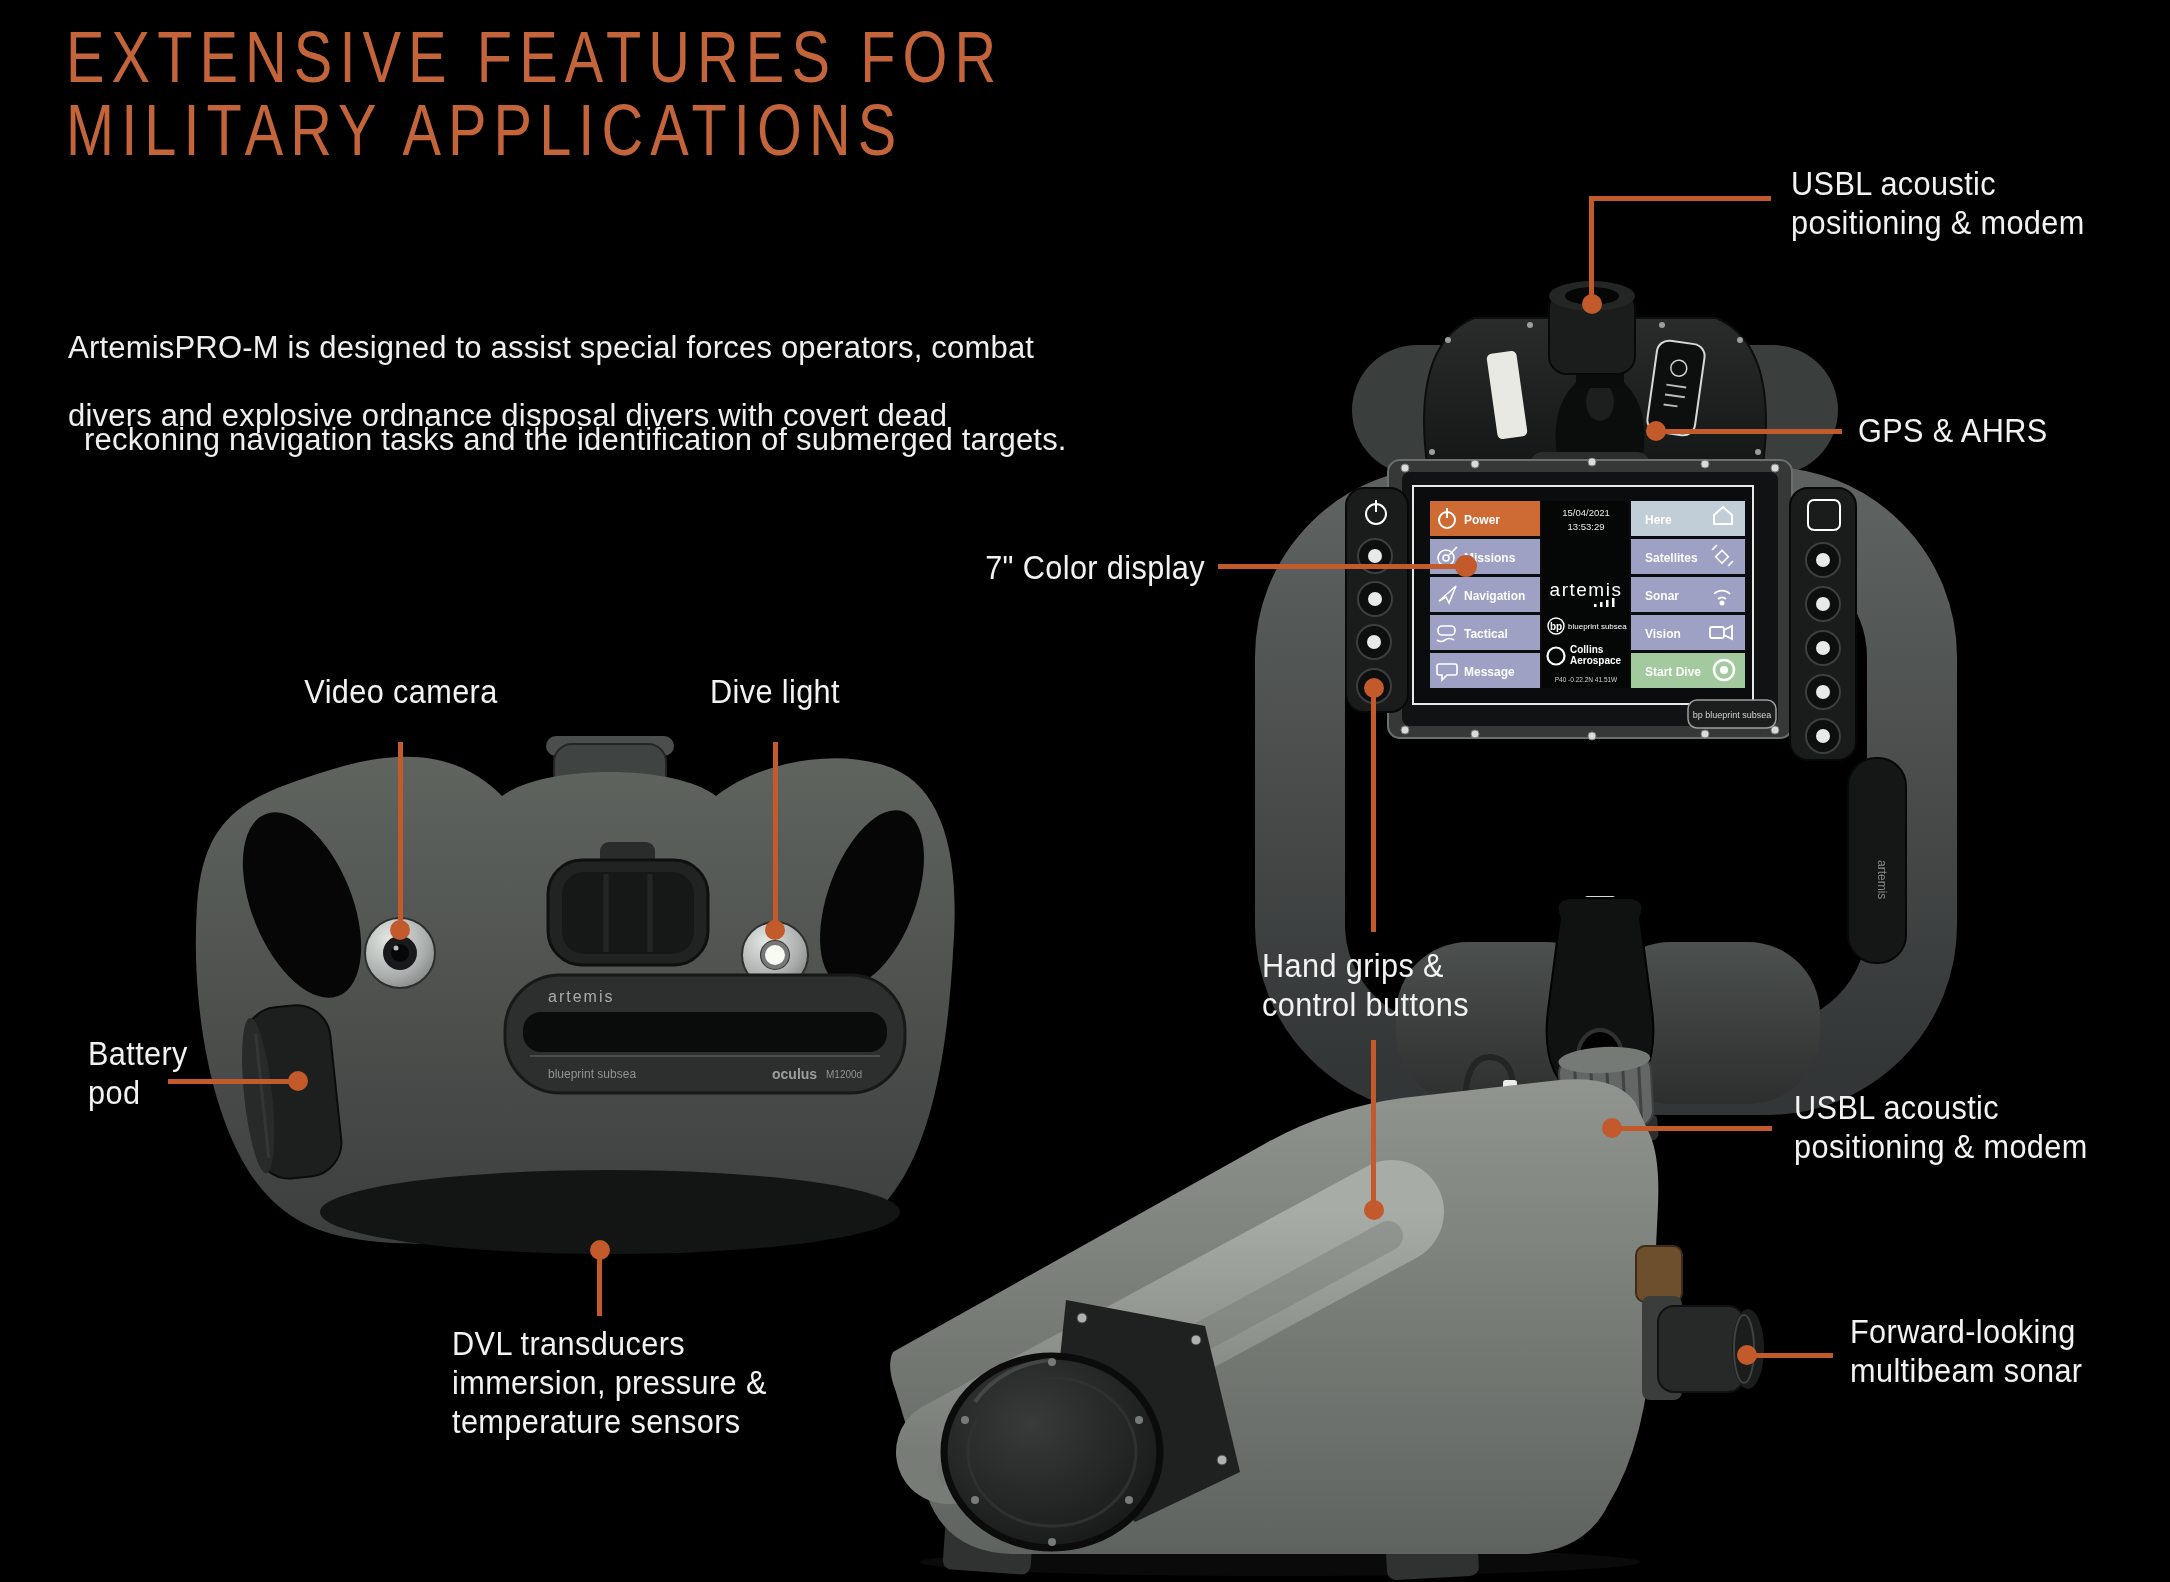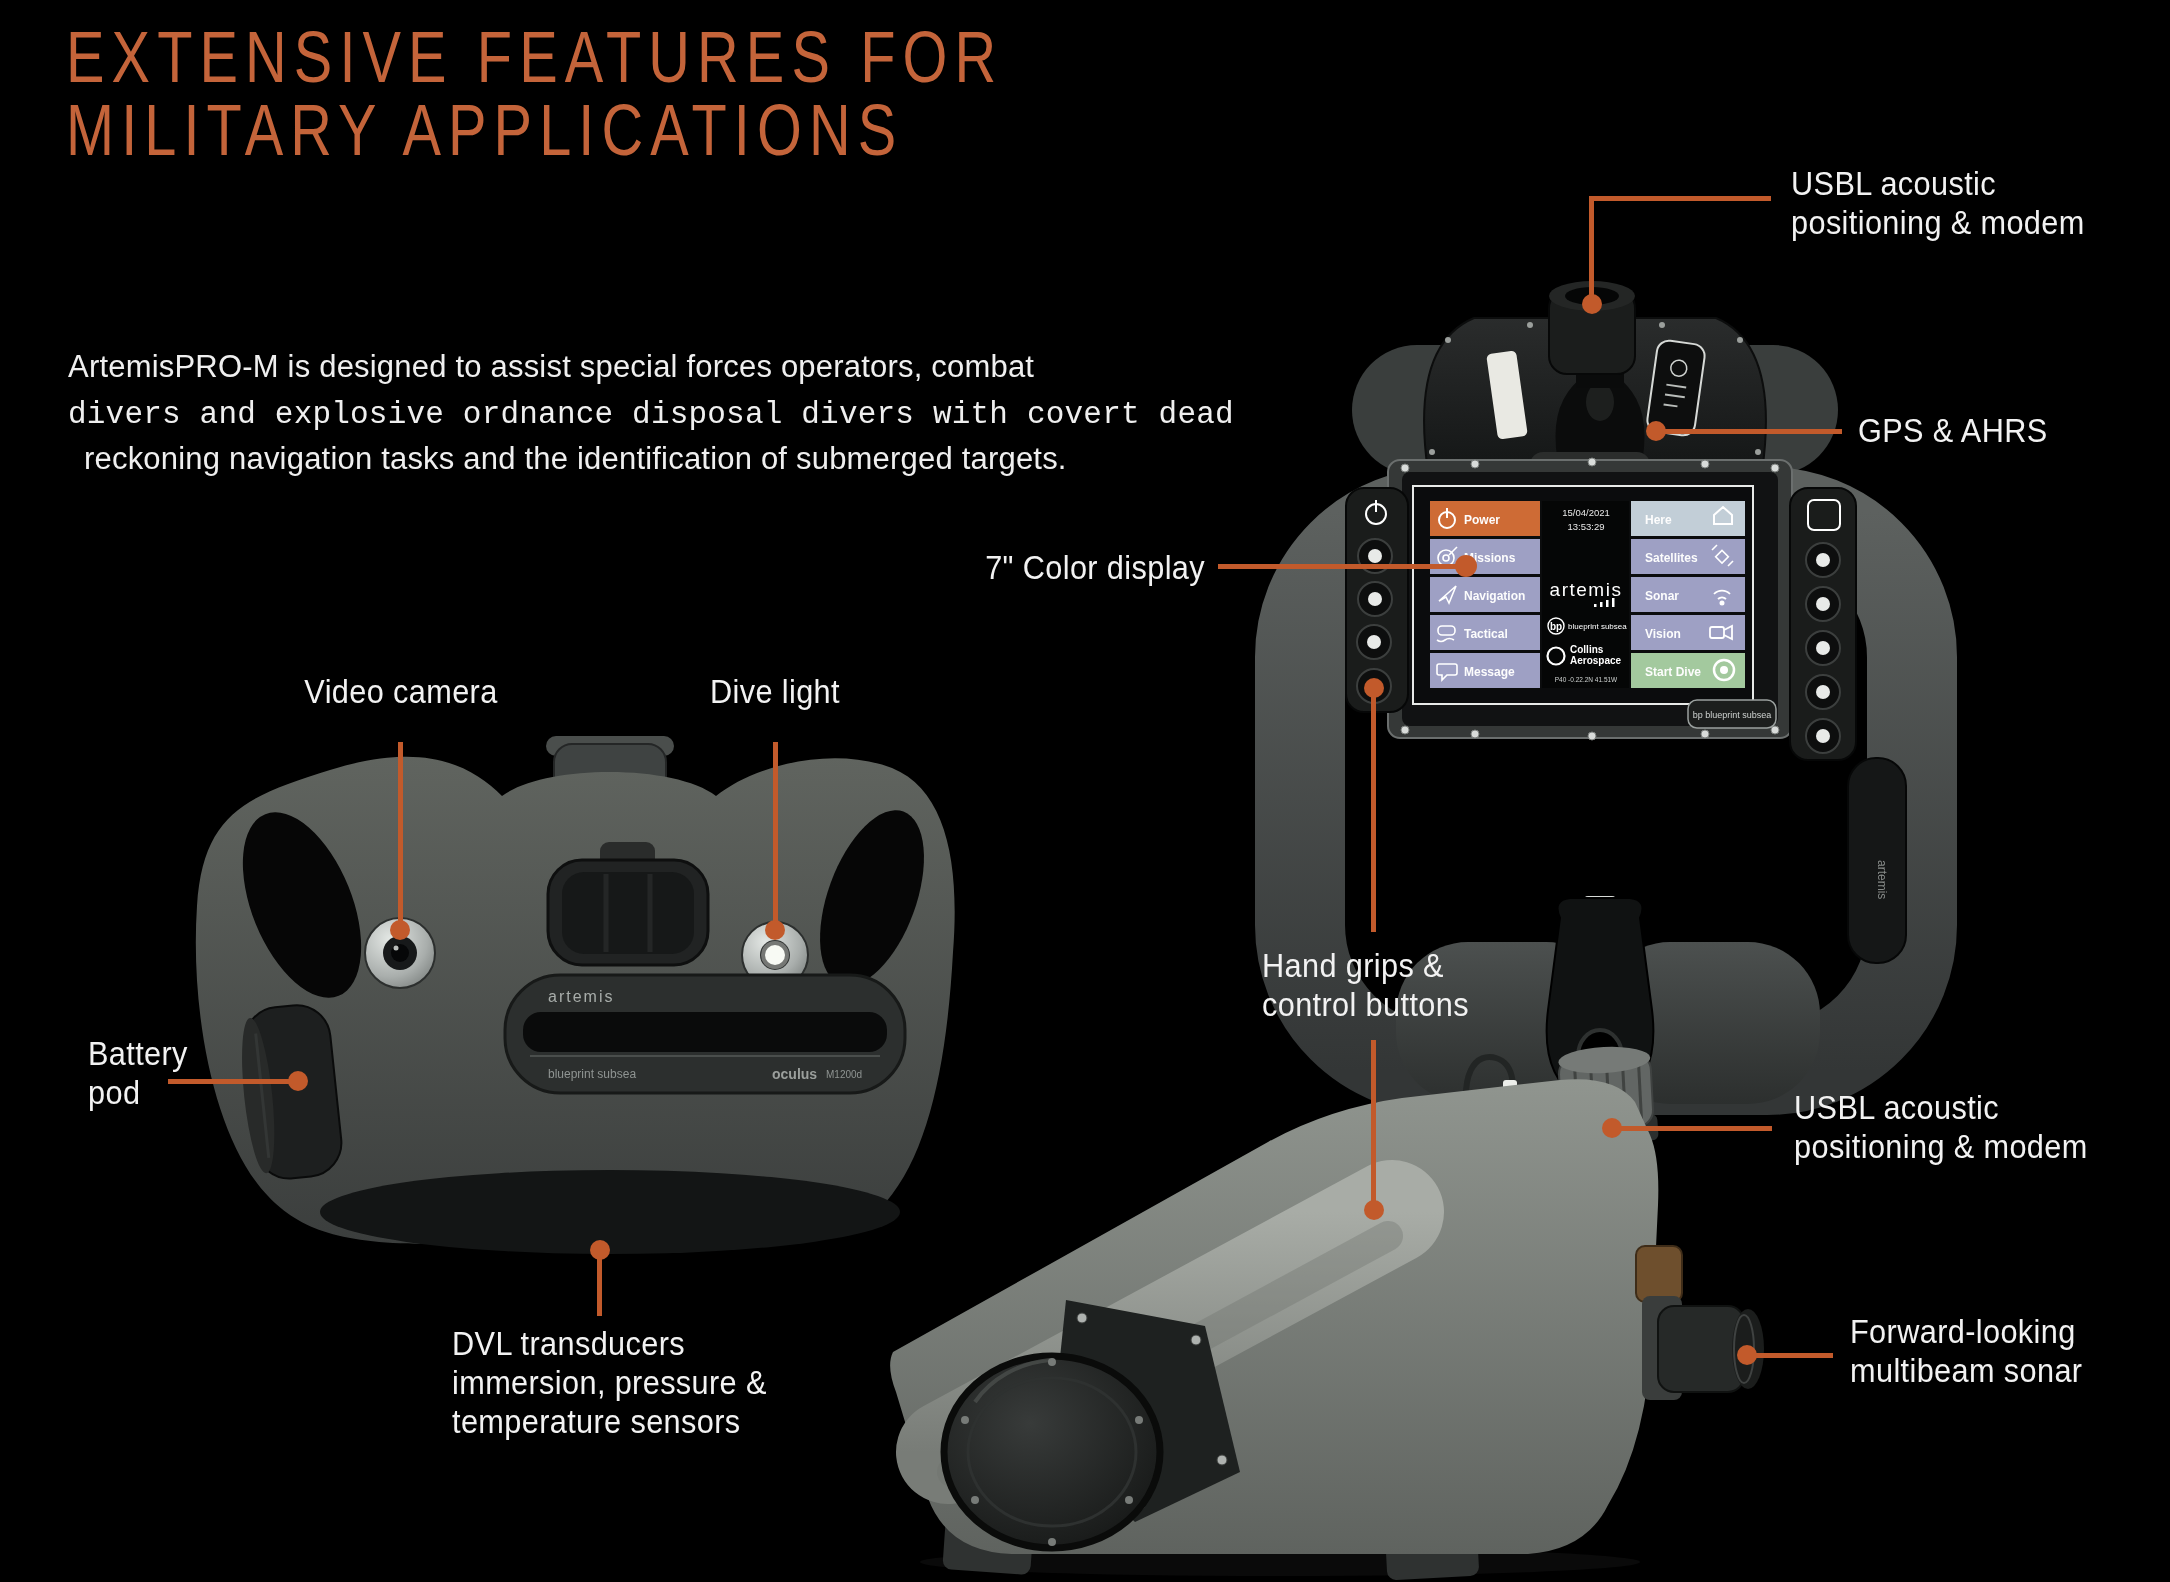--- a/index.html
+++ b/index.html
@@ -10,21 +10,20 @@
   }
   .abs { position:absolute; }
   .title {
     position:absolute; color:var(--title-color); font-size:73px; line-height:1;
     letter-spacing:9px; font-weight:400; transform:scaleX(.79); transform-origin:left top;
     white-space:nowrap;
   }
   .intro {
     position:absolute; color:#EFEFEF; font-size:31px; line-height:1; letter-spacing:.2px;
     white-space:nowrap;
-    margin-top:19px;
   }
   .callout {
     position:absolute; color:#F2F2F2; font-size:33px; line-height:39px; letter-spacing:.4px;
     transform:scaleX(.93); transform-origin:left top; white-space:nowrap;
   }
   .callout.alignright { text-align:right; transform-origin:right top; }
   .callout.aligncenter { text-align:center; transform-origin:center top; }
   .hline, .vline { position:absolute; background:var(--accent); }
   .dot { position:absolute; width:20px; height:20px; border-radius:50%; background:var(--accent); }
   svg text { font-family:"Liberation Sans", sans-serif; }
@@ -362,21 +361,21 @@
       <ellipse cx="1748" cy="1349" rx="16" ry="40" fill="#1b1d1c"></ellipse>
       <ellipse cx="1744" cy="1349" rx="10" ry="34" fill="none" stroke="#3f4241" stroke-width="2"></ellipse>
     </g>
   </g>
 </svg>
 
 <div class="title" style="left:66px; top:20px;">EXTENSIVE FEATURES FOR</div>
 <div class="title" style="left:66px; top:93px;">MILITARY APPLICATIONS</div>
 
 <div class="intro" style="left:68px; top:332px;">ArtemisPRO-M is designed to assist special forces operators, combat</div>
-<div class="intro" style="left:68px; top:380px;font-family:Liberation Mono, monospace;">divers and explosive ordnance disposal divers with covert dead</div>
+<div class="intro" style="left:68px; top:400px;">divers and explosive ordnance disposal divers with covert dead</div>
 <div class="intro" style="left:84px; top:424px;">reckoning navigation tasks and the identification of submerged targets.</div>
 
 <div class="callout" style="left:1791px; top:164px;">
   <div>USBL acoustic</div>
   <div>positioning &amp; modem</div>
 </div>
 <div class="hline" style="left:1589px; top:196px; width:182px; height:5px;"></div>
 <div class="vline" style="left:1589px; top:196px; width:5px; height:104px;"></div>
 <div class="dot" style="left:1582px; top:294px;"></div>
 

